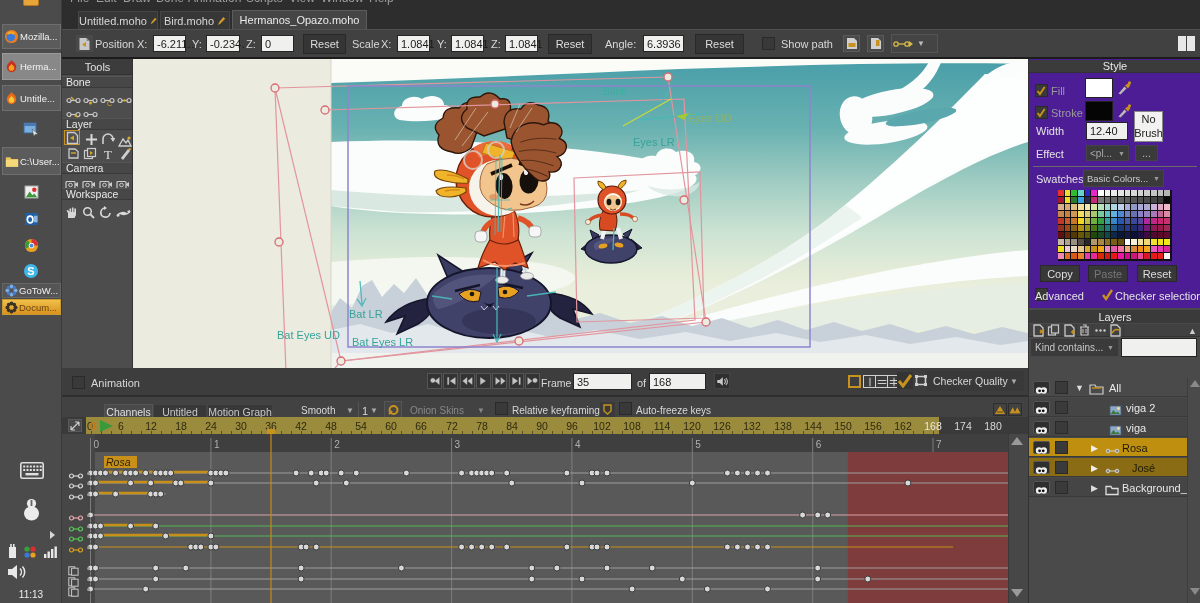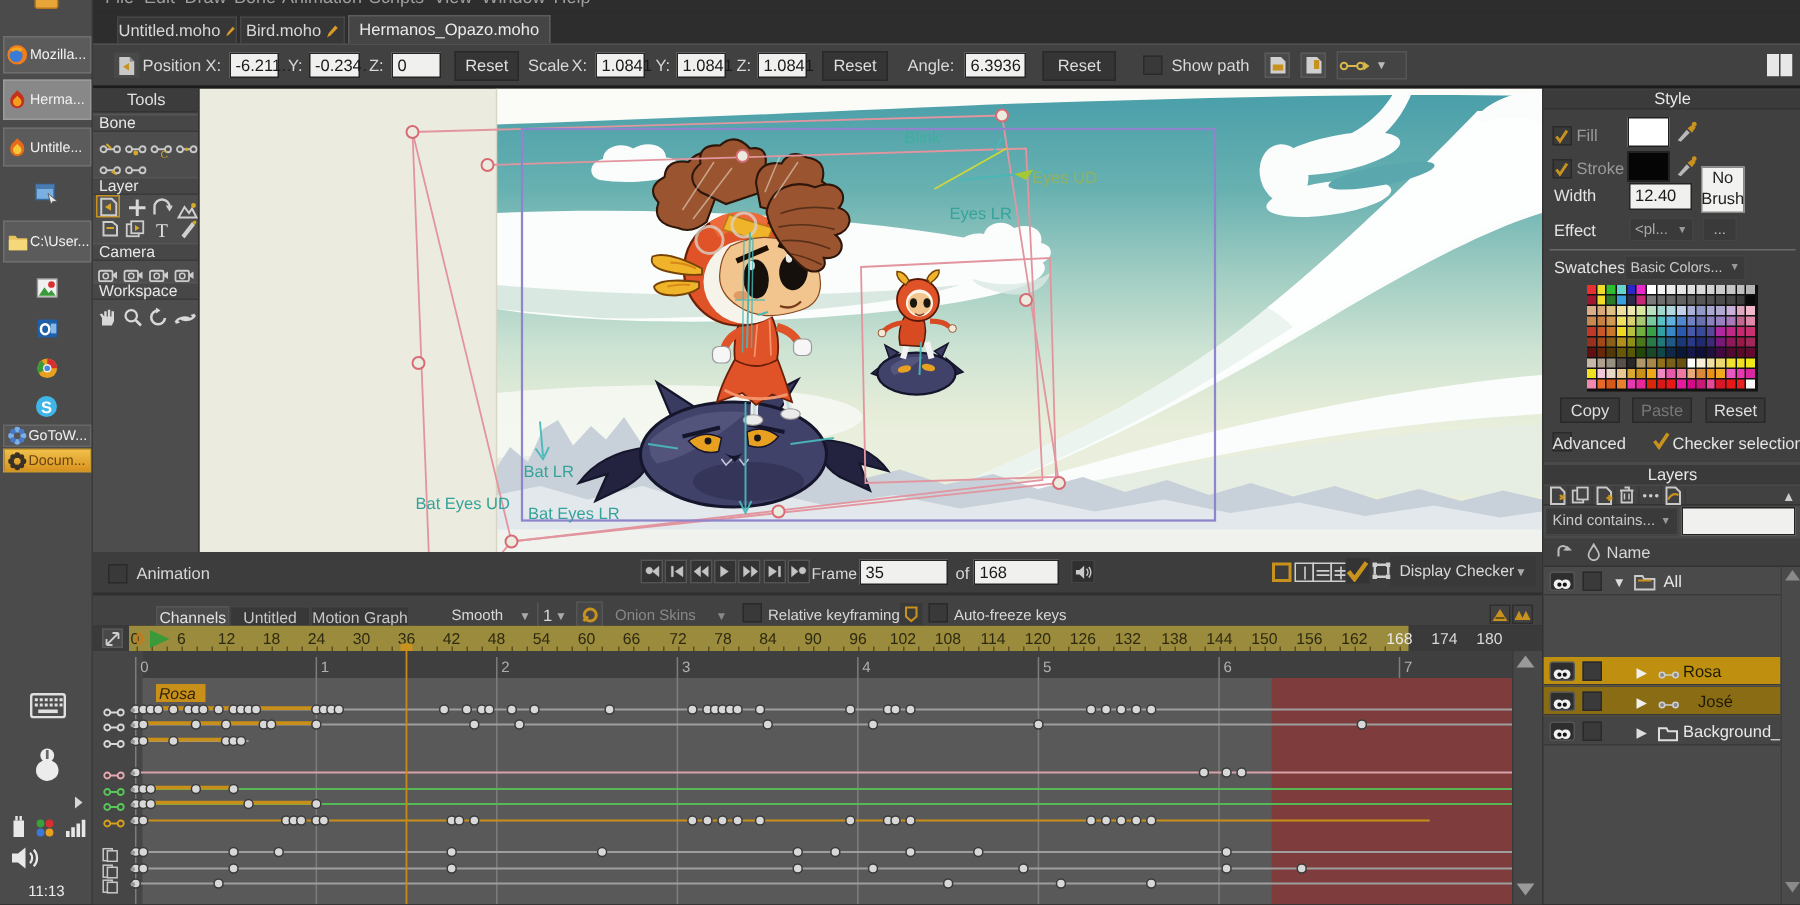--- a/index.html
+++ b/index.html
@@ -502,21 +502,21 @@
       </g>
       <path d="M623,126 L671,99" stroke="#cdd838" stroke-width="1.2"></path>
       <path d="M676,116 l13,-3 -5,7z" fill="#a6c832"></path>
       <text x="603" y="95" font-size="11" fill="#3fae9e" font-family="Liberation Sans">Blink</text>
       <text x="688" y="122" font-size="11" fill="#9db44a" opacity="0.8" font-family="Liberation Sans">Eyes UD</text>
       <text x="633" y="146" font-size="11" fill="#35a39a" font-family="Liberation Sans">Eyes LR</text>
       <text x="349" y="318" font-size="11" fill="#35a39a" font-family="Liberation Sans">Bat LR</text>
       <text x="277" y="339" font-size="11" fill="#35a39a" font-family="Liberation Sans">Bat Eyes UD</text>
       <text x="352" y="346" font-size="11" fill="#35a39a" font-family="Liberation Sans">Bat Eyes LR</text>
     </svg></div>
-<div class="abs" style="left:1028px;top:59px;width:172px;height:249px;background:#404040;border-left:1px solid #333">
+<div class="abs" style="left:1028px;top:59px;width:172px;height:249px;background:#4c1d95;border-left:1px solid #333">
     <div class="abs" style="left:0;top:1px;width:172px;height:13px;background:#3b3b3b;border-bottom:1px solid #333;color:#e8e8e8;font-size:11px;display:flex;align-items:center;justify-content:center">Style</div>
     <div class="abs" style="left:6px;top:25px;width:13px;height:13px;background:#393939;border:1px solid #2a2a2a;display:flex;align-items:center;justify-content:center;overflow:visible">
       <svg width="14" height="12" viewBox="0 0 14 12">
         <path d="M2 6l3 4 6-9" fill="none" stroke="#c8921e" stroke-width="2.4"></path>
       </svg>
     </div>
     <span class="txt" style="left:22px;top:27px;color:#9a9a9a">Fill</span>
     <div class="abs" style="left:56px;top:19px;width:28px;height:20px;background:#fff;border:1px solid #222"></div>
     <div class="abs" style="left:88px;top:22px"><svg width="15" height="14" viewBox="0 0 15 14">
         <path d="M1.5 12.5l6-7 2 2-6 6z" fill="#b8b8b8"></path>
@@ -804,21 +804,21 @@
     <div class="abs" style="left:852px;top:6px;width:14px;height:13px;display:flex;align-items:center;justify-content:center">
       <svg width="14" height="13" viewBox="0 0 14 13" fill="none" stroke="#d0d0d0" stroke-width="1.6">
         <path d="M2.5 4v5M11.5 4v5M4 2.5h6M4 10.5h6"></path>
         <rect x="1" y="1" width="3" height="3" fill="#d0d0d0" stroke="none"></rect>
         <rect x="10" y="1" width="3" height="3" fill="#d0d0d0" stroke="none"></rect>
         <rect x="1" y="9" width="3" height="3" fill="#d0d0d0" stroke="none"></rect>
         <rect x="10" y="9" width="3" height="3" fill="#d0d0d0" stroke="none"></rect>
       </svg>
     </div>
     <div class="abs" style="left:865px;top:3px;width:97px;height:20px;background:#393939;color:#d8d8d8;white-space:nowrap;font-size:10.5px;display:flex;align-items:center;padding:0 6px;justify-content:space-between">
-      <span>Display Checker</span>
+      <span>Checker Quality</span>
       <span style="font-size:8px;color:#aaa">▼</span>
     </div>
   </div>
 <div class="abs" style="left:62px;top:396px;width:966px;height:21px;background:#424242;border-top:1px solid #303030">
     <div class="abs" style="left:42px;top:7px;width:49px;height:14px;background:#4a4a4a;border:1px solid #555;border-bottom:none;color:#e0e0e0;font-size:10.5px;display:flex;align-items:center;justify-content:center">Channels</div>
     <div class="abs" style="left:91px;top:7px;width:54px;height:14px;background:#383838;border:1px solid #444;border-bottom:none;color:#c8c8c8;font-size:10.5px;display:flex;align-items:center;justify-content:center">Untitled</div>
     <div class="abs" style="left:145px;top:7px;width:66px;height:14px;background:#383838;border:1px solid #444;border-bottom:none;color:#c8c8c8;font-size:10.5px;display:flex;align-items:center;justify-content:center">Motion Graph</div>
     <span class="txt" style="left:239px;top:9px;font-size:10px">Smooth</span>
     <span class="abs" style="left:284px;top:9px;font-size:8px;color:#aaa">▼</span>
     <div class="abs" style="left:296px;top:5px;width:1px;height:16px;background:#555"></div>
@@ -1258,44 +1258,64 @@
           <path d="M3 9q3-5 7-3" stroke="#c8921e" stroke-width="1.5" fill="none"></path>
         </svg>
       </div>
       <span style="position:absolute;right:4px;top:2px;color:#ccc;font-size:9px">▲</span>
     </div>
     <div class="abs" style="left:1px;top:30px;width:89px;height:19px;background:#3a3a3a;border:1px solid #474747;color:#c8c8c8;font-size:10px;display:flex;align-items:center;padding:0 4px;justify-content:space-between">
       <span>Kind contains...</span>
       <span style="font-size:7px;color:#999">▼</span>
     </div>
     <div class="abs" style="left:92px;top:30px;width:76px;height:19px;background:#f0f0ee;border:1px solid #222"></div>
-    <div class="abs" style="left:0;top:51px;width:172px;height:19px;background:#3f3f3f;border-bottom:1px solid #333">
-      <svg style="position:absolute;left:8px;top:4px" width="12" height="10" viewBox="0 0 12 10">
-        <path d="M2 8V4a3 3 0 0 1 6 0" fill="none" stroke="#bbb" stroke-width="1.4"></path>
-        <path d="M5 4l3-3 3 3z" fill="#bbb"></path>
-      </svg>
-      <svg style="position:absolute;left:29px;top:3px" width="9" height="12" viewBox="0 0 9 12">
-        <path d="M4.5 1C6 4 8 5.5 8 8a3.5 3.5 0 0 1-7 0C1 5.5 3 4 4.5 1z" fill="none" stroke="#bbb" stroke-width="1.2"></path>
-      </svg>
-      <span class="txt" style="left:42px;top:5px;color:#d8d8d8">Name</span>
-    </div>
     <div class="abs" style="left:0;top:70px;width:172px;height:19px;background:#4a4a4a;border-bottom:1px solid #3a3a3a">
       <div style="position:absolute;left:4px;top:3px;width:17px;height:13px;background:#2e2e2e;border:1px solid #555;border-radius:2px"><svg width="15" height="11" viewBox="0 0 15 11">
           <circle cx="5" cy="5.5" r="3.2" fill="#f0f0f0"></circle>
           <circle cx="9.8" cy="5.5" r="3.2" fill="#f0f0f0"></circle>
           <circle cx="5.6" cy="5.8" r="1.4" fill="#111"></circle>
           <circle cx="9.2" cy="5.8" r="1.4" fill="#111"></circle>
         </svg></div>
       <div style="position:absolute;left:26px;top:3px;width:13px;height:13px;background:#3a3a3a;border:1px solid #2a2a2a"></div>
       <span style="position:absolute;left:46px;top:5px;color:#ddd;font-size:9px">▼</span>
       <div style="position:absolute;left:60px;top:3px"><svg width="15" height="12" viewBox="0 0 15 12">
           <path d="M1 2h5l1 2h7v7H1z" fill="none" stroke="#ccc" stroke-width="1.2"></path>
           <path d="M3 5h9" stroke="#c8921e" stroke-width="1.4"></path>
         </svg></div>
       <span class="txt" style="left:80px;top:5px;color:#e8e8e8">All</span>
+    </div>
+    <div class="abs" style="left:0;top:90px;width:172px;height:19px;background:#454545;border-bottom:1px solid #3a3a3a">
+      <div style="position:absolute;left:4px;top:3px;width:17px;height:13px;background:#2e2e2e;border:1px solid #555;border-radius:2px"><svg width="15" height="11" viewBox="0 0 15 11">
+          <circle cx="5" cy="5.5" r="3.2" fill="#f0f0f0"></circle>
+          <circle cx="9.8" cy="5.5" r="3.2" fill="#f0f0f0"></circle>
+          <circle cx="5.6" cy="5.8" r="1.4" fill="#111"></circle>
+          <circle cx="9.2" cy="5.8" r="1.4" fill="#111"></circle>
+        </svg></div>
+      <div style="position:absolute;left:26px;top:3px;width:13px;height:13px;background:#3a3a3a;border:1px solid #2a2a2a"></div>
+      <div style="position:absolute;left:80px;top:4px"><svg width="13" height="11" viewBox="0 0 13 11">
+          <rect x="0.8" y="0.8" width="11.4" height="9.4" fill="#8aa8c8" stroke="#445"></rect>
+          <path d="M1.5 9l3-4 2.5 3 1.5-1.5 2.5 2.5z" fill="#3a7a3a"></path>
+          <circle cx="9.5" cy="3.5" r="1.4" fill="#f0e0a0"></circle>
+        </svg></div>
+      <span class="txt" style="left:97px;top:5px;color:#e8e8e8">viga 2</span>
+    </div>
+    <div class="abs" style="left:0;top:110px;width:172px;height:19px;background:#454545;border-bottom:1px solid #3a3a3a">
+      <div style="position:absolute;left:4px;top:3px;width:17px;height:13px;background:#2e2e2e;border:1px solid #555;border-radius:2px"><svg width="15" height="11" viewBox="0 0 15 11">
+          <circle cx="5" cy="5.5" r="3.2" fill="#f0f0f0"></circle>
+          <circle cx="9.8" cy="5.5" r="3.2" fill="#f0f0f0"></circle>
+          <circle cx="5.6" cy="5.8" r="1.4" fill="#111"></circle>
+          <circle cx="9.2" cy="5.8" r="1.4" fill="#111"></circle>
+        </svg></div>
+      <div style="position:absolute;left:26px;top:3px;width:13px;height:13px;background:#3a3a3a;border:1px solid #2a2a2a"></div>
+      <div style="position:absolute;left:80px;top:4px"><svg width="13" height="11" viewBox="0 0 13 11">
+          <rect x="0.8" y="0.8" width="11.4" height="9.4" fill="#8aa8c8" stroke="#445"></rect>
+          <path d="M1.5 9l3-4 2.5 3 1.5-1.5 2.5 2.5z" fill="#3a7a3a"></path>
+          <circle cx="9.5" cy="3.5" r="1.4" fill="#f0e0a0"></circle>
+        </svg></div>
+      <span class="txt" style="left:97px;top:5px;color:#e8e8e8">viga</span>
     </div>
     <div class="abs" style="left:0;top:130px;width:172px;height:19px;background:#bf9010;border-bottom:1px solid #3a3a3a">
       <div style="position:absolute;left:4px;top:3px;width:17px;height:13px;background:#2e2e2e;border:1px solid #555;border-radius:2px"><svg width="15" height="11" viewBox="0 0 15 11">
           <circle cx="5" cy="5.5" r="3.2" fill="#f0f0f0"></circle>
           <circle cx="9.8" cy="5.5" r="3.2" fill="#f0f0f0"></circle>
           <circle cx="5.6" cy="5.8" r="1.4" fill="#111"></circle>
           <circle cx="9.2" cy="5.8" r="1.4" fill="#111"></circle>
         </svg></div>
       <div style="position:absolute;left:26px;top:3px;width:13px;height:13px;background:#3a3a3a;border:1px solid #2a2a2a"></div>
       <span style="position:absolute;left:62px;top:5px;color:#f0f0f0;font-size:9px">▶</span>

